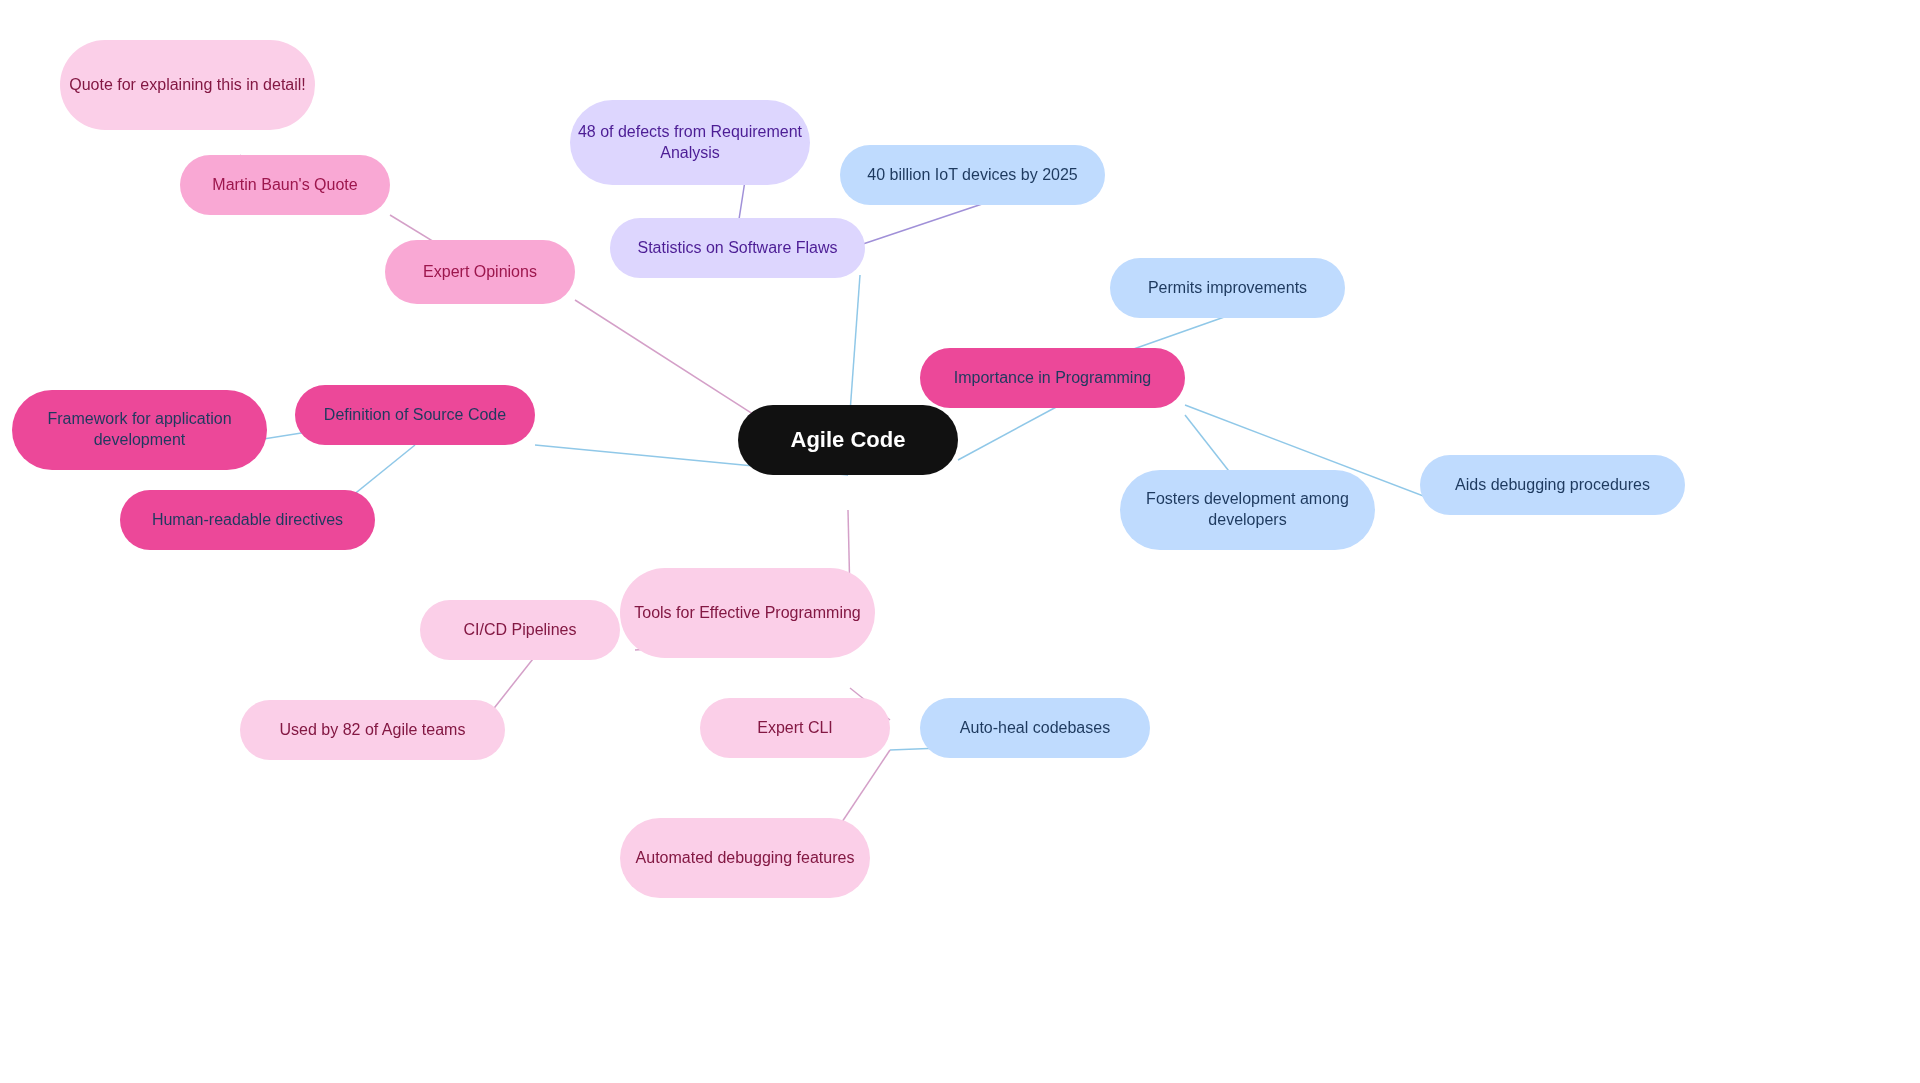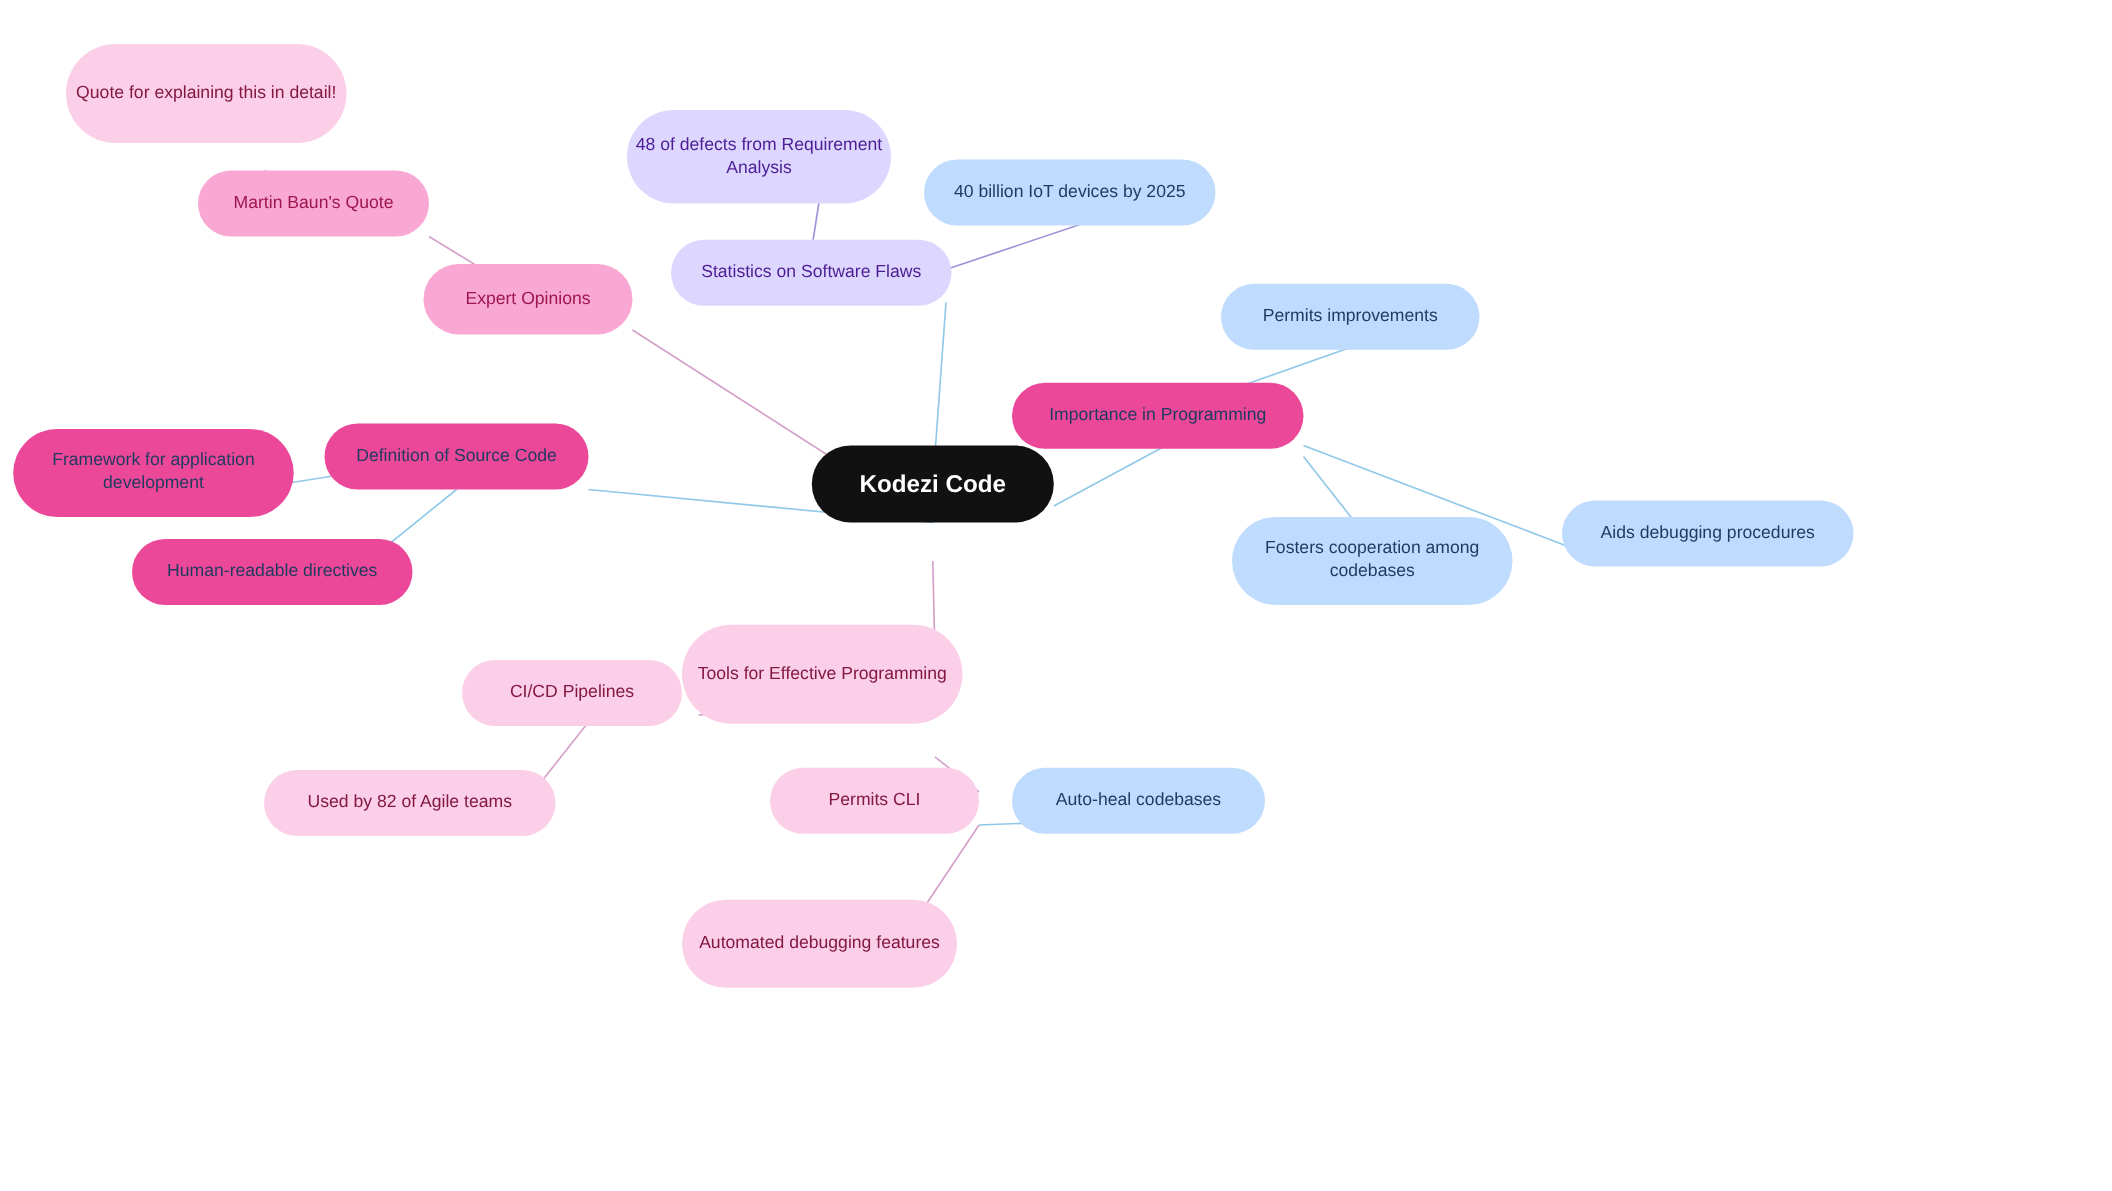--- a/index.html
+++ b/index.html
@@ -114,21 +114,21 @@
   <line x1="540" y1="650" x2="465" y2="745" stroke="#d4a0c8" stroke-width="1.5"></line>
 
   <line x1="850" y1="688" x2="890" y2="720" stroke="#d4a0c8" stroke-width="1.5"></line>
 
   <line x1="890" y1="750" x2="1020" y2="745" stroke="#90c8e8" stroke-width="1.5"></line>
 
   <line x1="890" y1="750" x2="830" y2="840" stroke="#d4a0c8" stroke-width="1.5"></line>
 </svg>
 
 <div class="node node-center" style="left: 738px; top: 405px;">
-  <span>Kodezi Code</span>
+  <span>Agile Code</span>
 </div>
 
 <div class="node node-pink" style="left: 385px; top: 240px; width: 190px; height: 64px;">
   <span>Expert Opinions</span>
 </div>
 
 <div class="node node-pink" style="left: 180px; top: 155px; width: 210px; height: 60px; text-align: right;">
   <span>Martin Baun's Quote</span>
 </div>
 
@@ -166,37 +166,37 @@
 
 <div class="node node-lightblue" style="left: 1110px; top: 258px; width: 235px; height: 60px; justify-content: center;">
   <span>Permits improvements</span>
 </div>
 
 <div class="node node-lightblue" style="left: 1420px; top: 455px; width: 265px; height: 60px;">
   <span>Aids debugging procedures</span>
 </div>
 
 <div class="node node-lightblue" style="left: 1120px; top: 470px; width: 255px; height: 80px;">
-  <span>Fosters cooperation among codebases</span>
+  <span>Fosters development among developers</span>
 </div>
 
 <div class="node node-lightpink" style="left: 620px; top: 568px; width: 255px; height: 90px;">
   <span>Tools for Effective Programming</span>
 </div>
 
 <div class="node node-lightpink" style="left: 420px; top: 600px; width: 200px; height: 60px;">
   <span>CI/CD Pipelines</span>
 </div>
 
 <div class="node node-lightpink" style="left: 240px; top: 700px; width: 265px; height: 60px;">
   <span>Used by 82 of Agile teams</span>
 </div>
 
 <div class="node node-lightpink" style="left: 700px; top: 698px; width: 190px; height: 60px;">
-  <span>Permits CLI</span>
+  <span>Expert CLI</span>
 </div>
 
 <div class="node node-lightblue" style="left: 920px; top: 698px; width: 230px; height: 60px; align-items: center;">
   <span>Auto-heal codebases</span>
 </div>
 
 <div class="node node-lightpink" style="left: 620px; top: 818px; width: 250px; height: 80px;">
   <span>Automated debugging features</span>
 </div>
 

